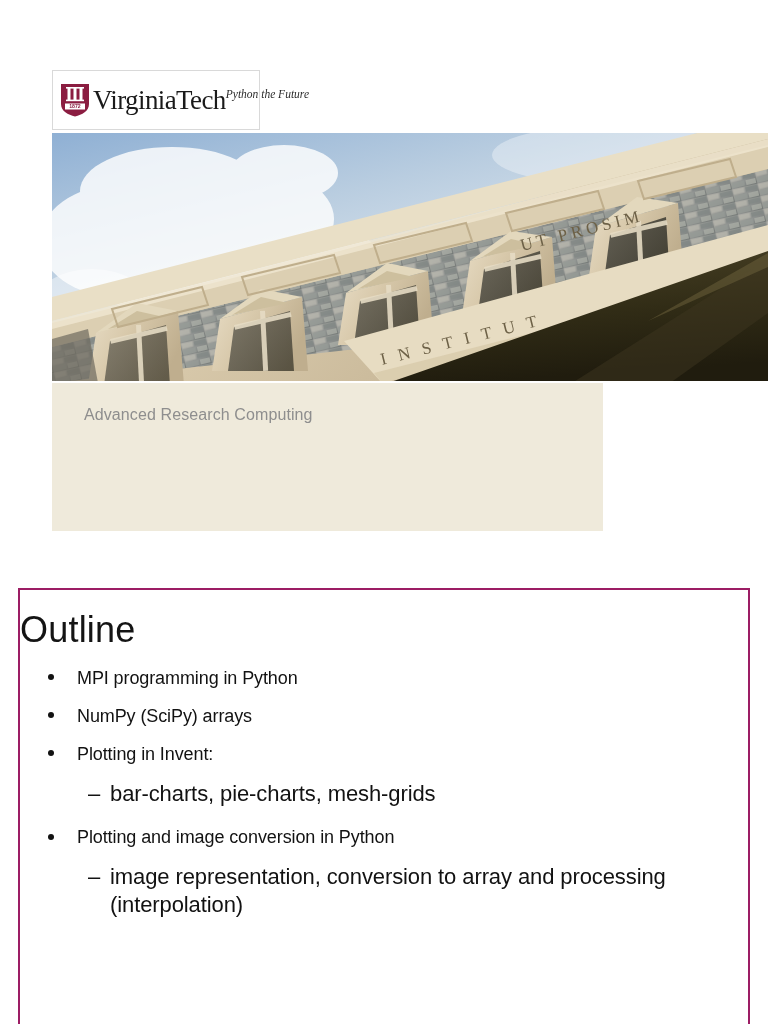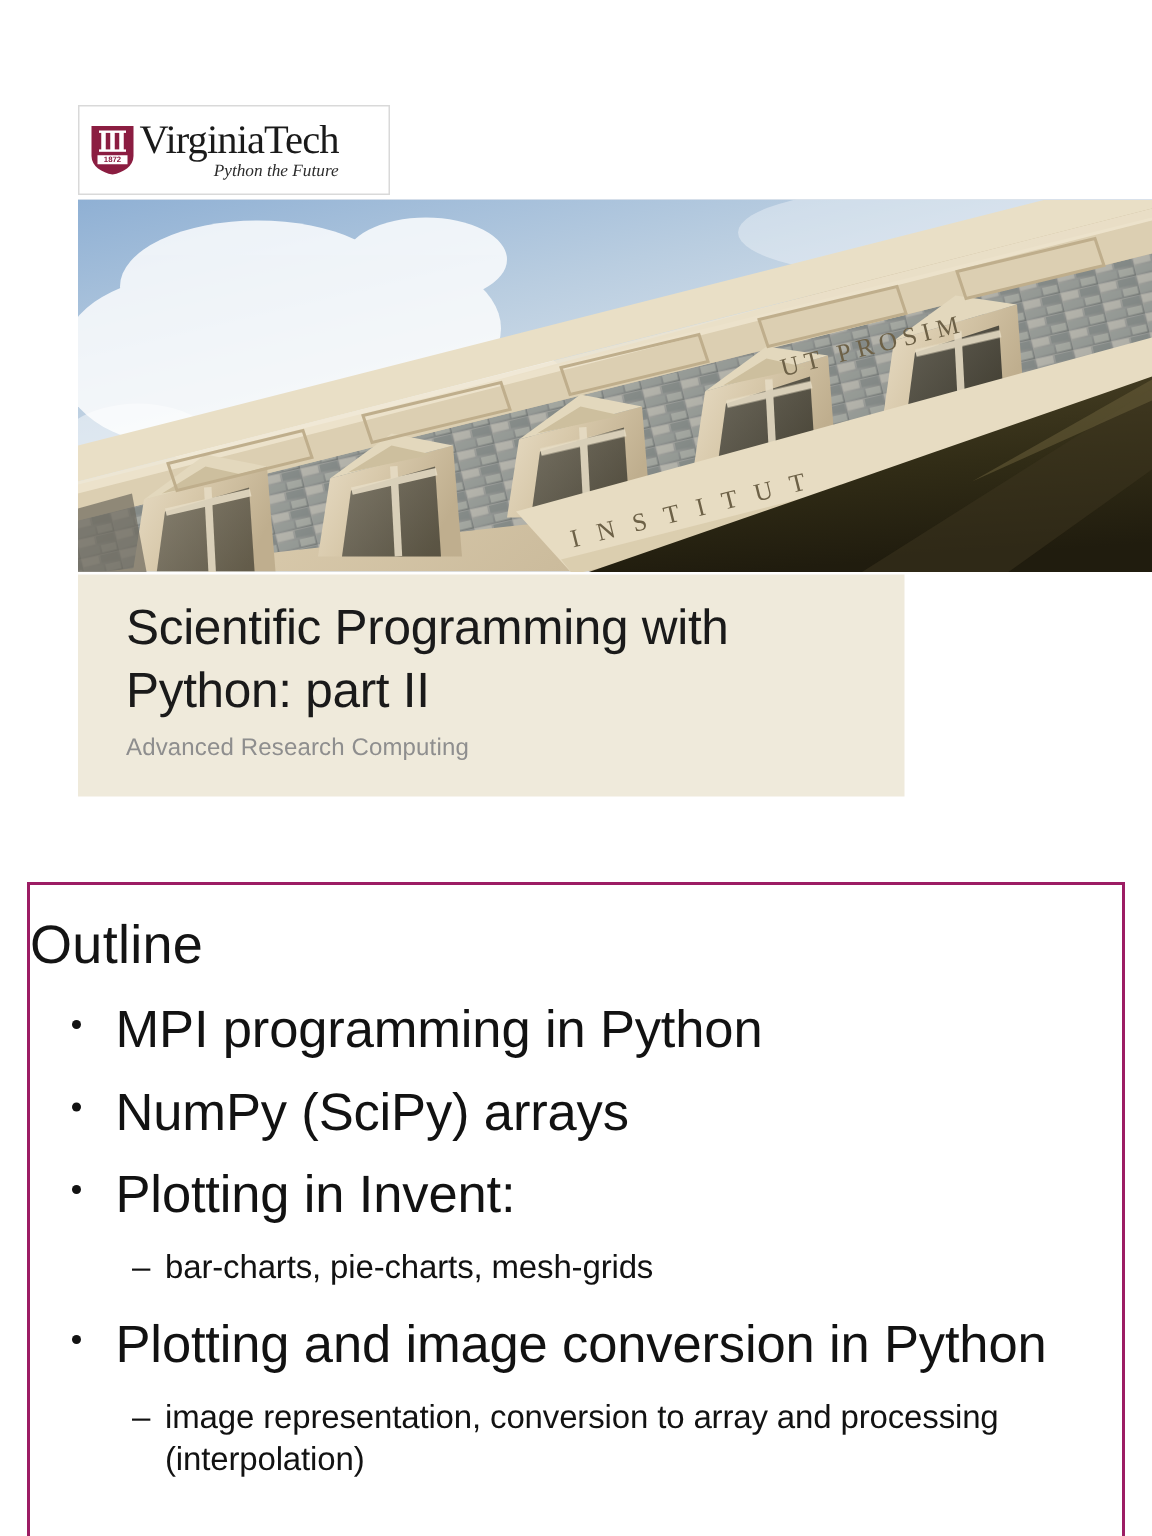--- a/index.html
+++ b/index.html
@@ -42,21 +42,21 @@
     width: 30px;
     height: 34px;
     position: relative;
     flex: 0 0 auto;
     margin-right: 3px;
   }
   .vt-shield svg { display: block; }
 
   .vt-wordmark {
     display: flex;
-    flex-direction: column;
+    flex-direction: row;
     justify-content: space-between;
     line-height: 1;
   }
   .vt-name {
     font-family: "Liberation Serif", serif;
     font-size: 27px;
     letter-spacing: -0.6px;
     color: #1a1a1a;
     line-height: 1;
     white-space: nowrap;
@@ -135,21 +135,21 @@
   }
 
   .bullet-list {
     margin: 18px 0 0 0;
     padding: 0;
     list-style: none;
   }
   .b1 {
     position: relative;
     font-family: "Liberation Sans", sans-serif;
-    font-size: 35px;
+    font-size: 18px;
     color: #121212;
     line-height: 1.0;
     padding-left: 57px;
     margin-top: 20px;
     letter-spacing: -0.1px;
   }
   .b1:first-child { margin-top: 0; }
   .b1 > .dot {
     position: absolute;
     left: 28px;
@@ -327,24 +327,20 @@
         <polygon points="716,250 716,118 336,250" fill="url(#shadowBand)"></polygon>
         <polygon points="716,180 716,126 520,250 618,250" fill="#3d3620" opacity="0.5"></polygon>
         <polygon points="716,134 716,120 596,188" fill="#6a5f3a" opacity="0.55"></polygon>
 
         <polygon points="0,250 0,206 36,196 46,250" fill="#6d6a5e" opacity="0.7"></polygon>
       </g>
     </svg>
   </div>
 
   <div class="title-plate">
-    <div class="title-main">
-      <div>Scientific Programming with</div>
-      <div>Python: part II</div>
-    </div>
     <div class="title-sub">Advanced Research Computing</div>
   </div>
 
   <div class="outline-box">
     <div class="outline-title">Outline</div>
 
     <ul class="bullet-list">
       <li class="b1">
         <span class="dot"></span>
         <span>MPI programming in Python</span>

